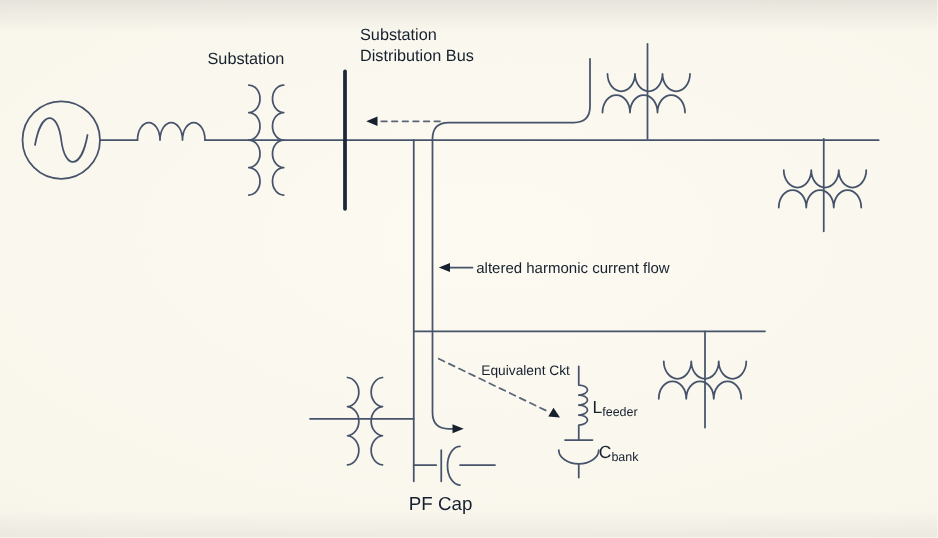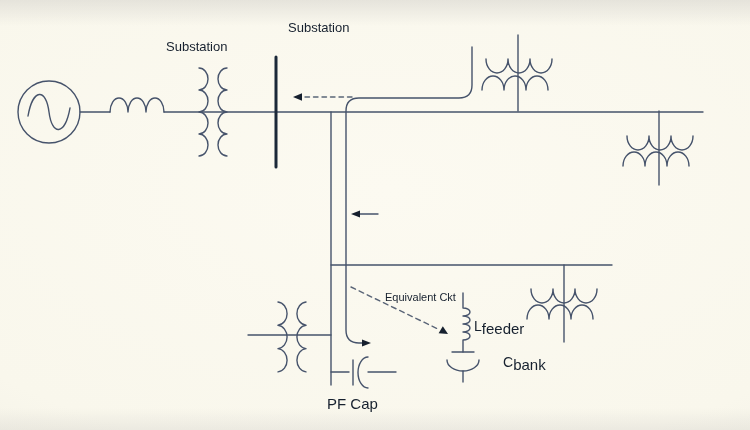--- a/index.html
+++ b/index.html
@@ -10,21 +10,21 @@
       linear-gradient(180deg, rgba(205,203,198,.45) 0, rgba(205,203,198,0) 26px),
       linear-gradient(0deg, rgba(205,203,198,.30) 0, rgba(205,203,198,0) 22px),
       radial-gradient(ellipse 130% 115% at 52% 44%, #fcfaf1 0%, #f9f7ec 55%, #e9e7df 100%);
   }
   .stage svg{position:absolute;left:0;top:0;}
   .lbl{
     position:absolute;color:#16202e;white-space:nowrap;
     font-family:"Liberation Sans",sans-serif;
   }
   .lbl.center{}
-  .sub{font-size:15px;position:relative;top:3px;letter-spacing:0;}
+  .sub{font-size:10px;position:relative;top:3px;letter-spacing:0;}
   .big{font-size:14px;}
 </style>
 </head>
 <body>
 
 <div class="stage">
 
   <svg width="750" height="430" viewBox="0 0 750 430">
     <g stroke="#46536b" stroke-width="1.4" fill="none" stroke-linecap="round" stroke-linejoin="round">
 
@@ -102,27 +102,29 @@
       <polygon points="351,214 360,210.4 360,217.6"></polygon>
       <polygon points="371,343 362,339.4 362,346.6"></polygon>
       <polygon points="448,334 438.6,333.2 442.8,326.2"></polygon>
     </g>
   </svg>
 
   <div class="lbl center" style="left:166px;top:39px;width:100px;font-size:13px;">Substation</div>
 
   <div class="lbl center" style="left:288px;top:19px;width:150px;font-size:13px;line-height:17px;">
     <div>Substation</div>
+    <div>Distribution Bus</div>
   </div>
 
+  <div class="lbl" style="left:381px;top:207px;font-size:12px;">altered harmonic current flow</div>
 
   <div class="lbl" style="left:385px;top:291px;font-size:11px;">Equivalent Ckt</div>
 
   <div class="lbl big" style="left:474px;top:317px;">
     <span>L</span><span class="sub">feeder</span>
   </div>
 
-  <div class="lbl big" style="left:479px;top:353px;margin-left:24px;">
+  <div class="lbl big" style="left:479px;top:353px;">
     <span>C</span><span class="sub">bank</span>
   </div>
 
   <div class="lbl center" style="left:327px;top:395px;width:80px;font-size:15px;">PF Cap</div>
 </div>
 
 </body></html>

